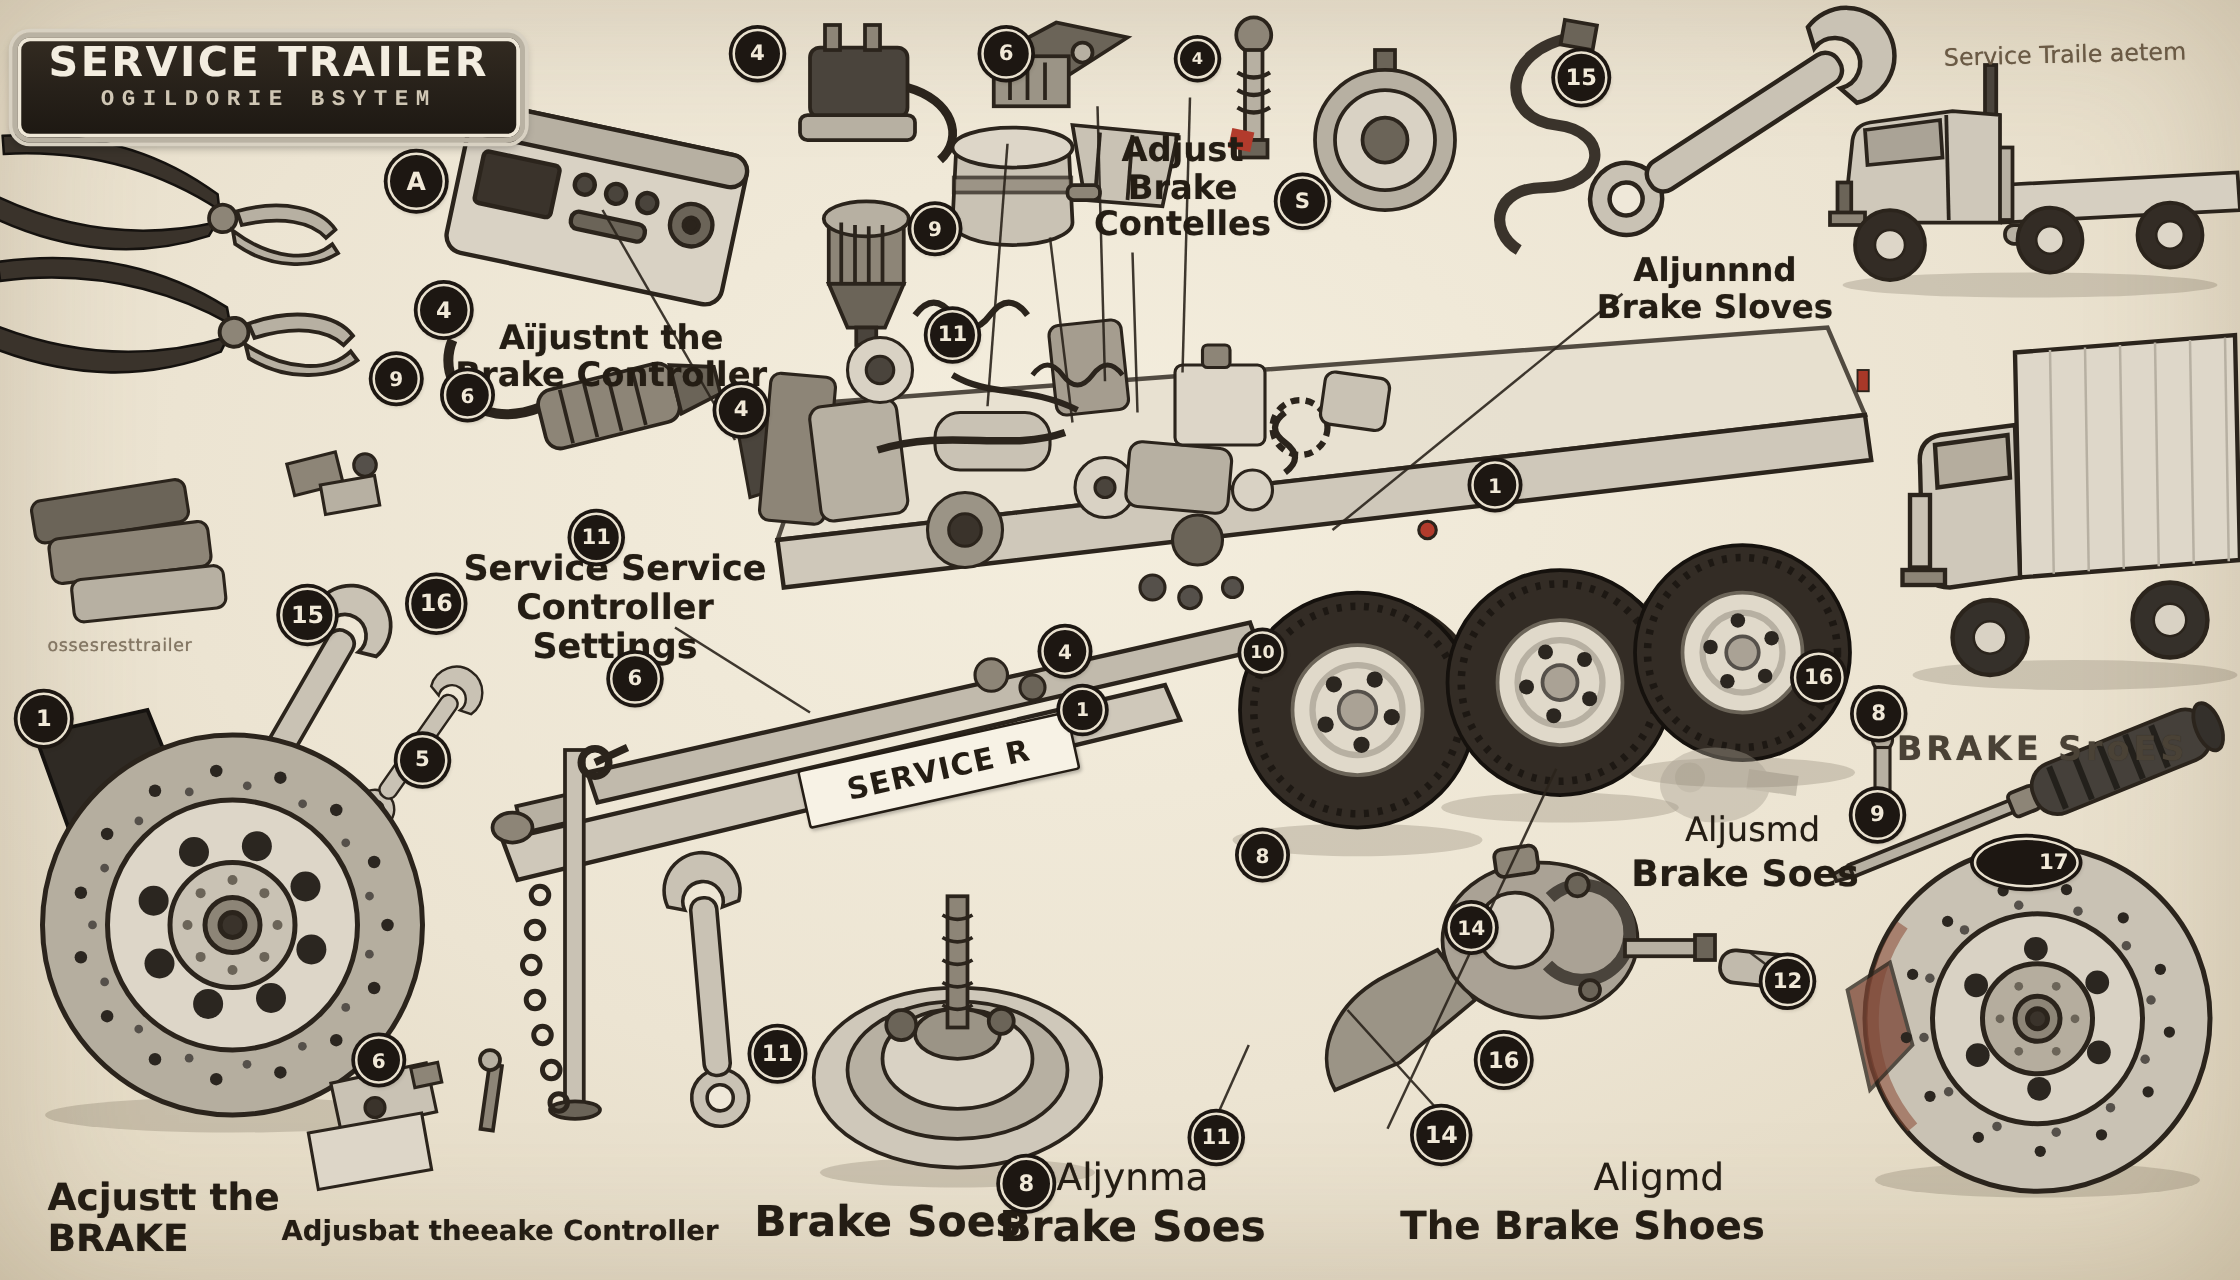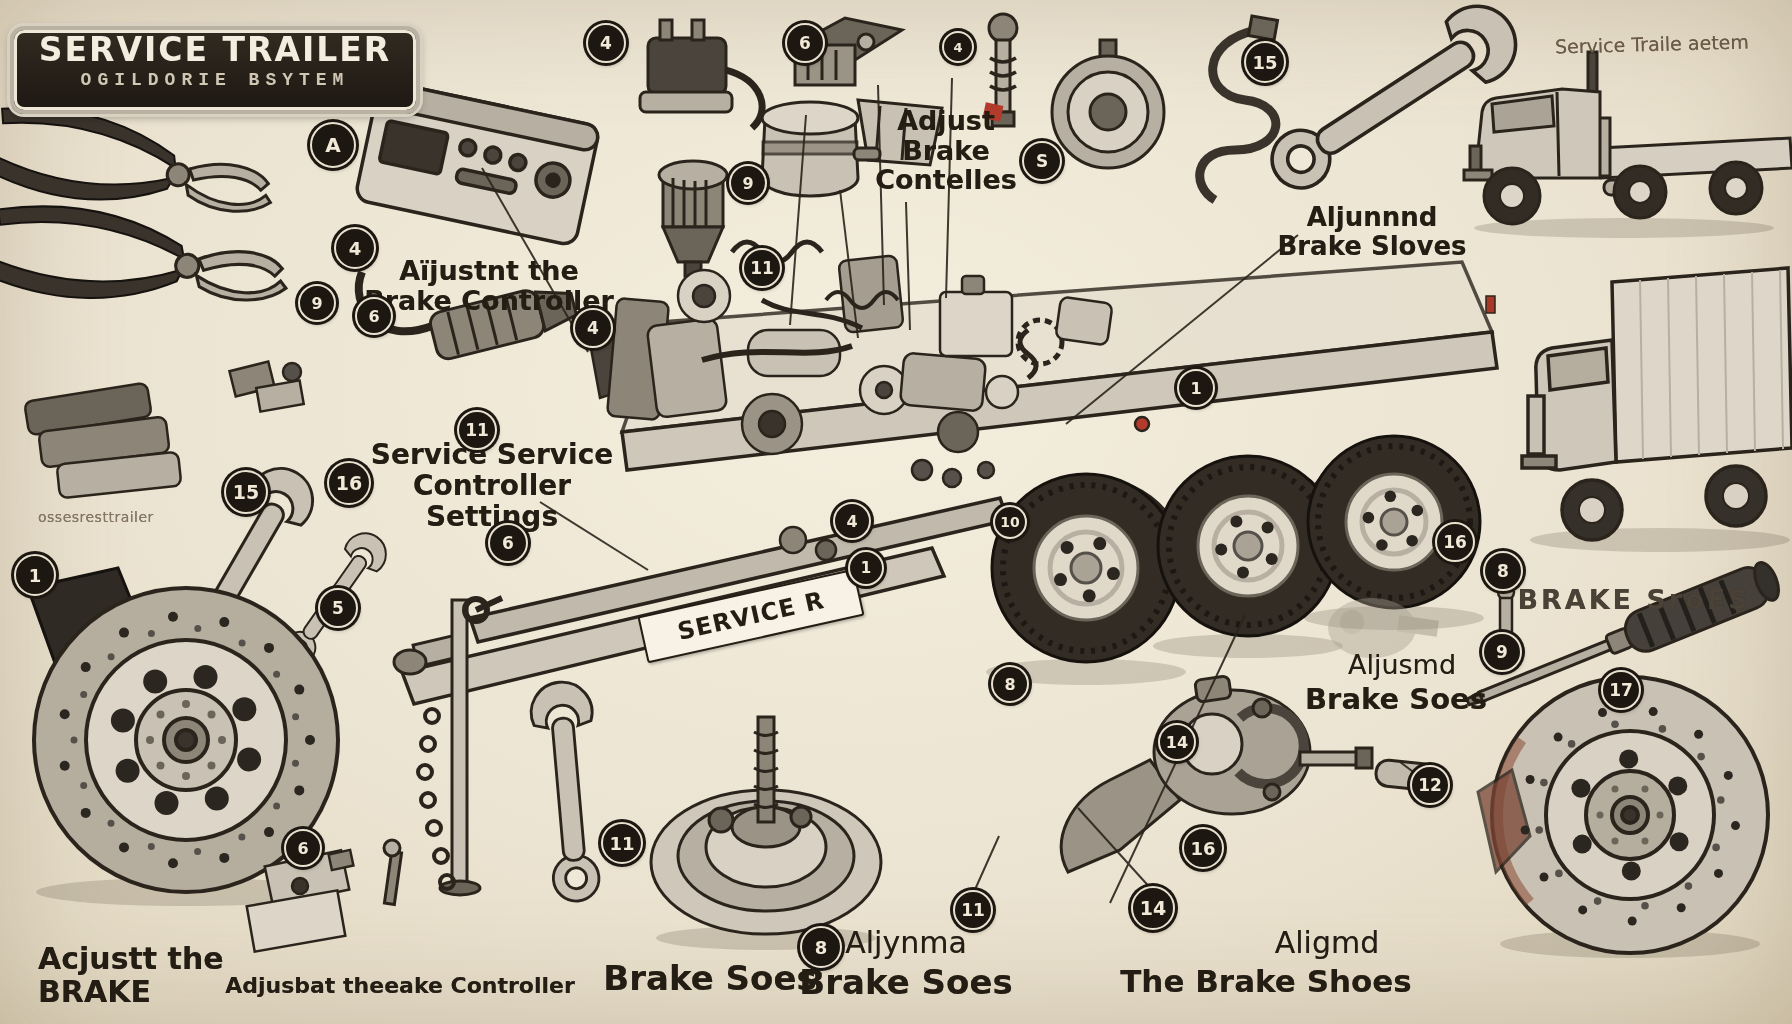--- a/index.html
+++ b/index.html
@@ -569,21 +569,21 @@
       <div class="badge" style="left: 762px; top: 268px; width: 36px; height: 36px; font-size: 17px;">11</div>
       <div class="badge" style="left: 1042px; top: 161px; width: 36px; height: 36px; font-size: 17px;">S</div>
       <div class="badge" style="left: 1265px; top: 62px; width: 38px; height: 38px; font-size: 18px;">15</div>
       <div class="badge" style="left: 1196px; top: 388px; width: 34px; height: 34px; font-size: 16px;">1</div>
       <div class="badge" style="left: 1010px; top: 522px; width: 30px; height: 30px; font-size: 14px;">10</div>
       <div class="badge" style="left: 852px; top: 521px; width: 34px; height: 34px; font-size: 16px;">4</div>
       <div class="badge" style="left: 866px; top: 568px; width: 32px; height: 32px; font-size: 15px;">1</div>
       <div class="badge" style="left: 1455px; top: 542px; width: 36px; height: 36px; font-size: 17px;">16</div>
       <div class="badge" style="left: 1503px; top: 571px; width: 36px; height: 36px; font-size: 17px;">8</div>
       <div class="badge" style="left: 1502px; top: 652px; width: 36px; height: 36px; font-size: 17px;">9</div>
-      <div class="badge" style="left: 1621px; top: 690px; width: 36px; height: 36px; font-size: 17px;">17</div>
+      <div class="badge" style="left: 1621px; top: 690px; width: 36px; height: 36px; font-size: 17px; padding-left: 44px;">17</div>
       <div class="badge" style="left: 1010px; top: 684px; width: 34px; height: 34px; font-size: 16px;">8</div>
       <div class="badge" style="left: 1177px; top: 742px; width: 34px; height: 34px; font-size: 16px;">14</div>
       <div class="badge" style="left: 622px; top: 843px; width: 38px; height: 38px; font-size: 18px;">11</div>
       <div class="badge" style="left: 1203px; top: 848px; width: 38px; height: 38px; font-size: 18px;">16</div>
       <div class="badge" style="left: 973px; top: 910px; width: 36px; height: 36px; font-size: 17px;">11</div>
       <div class="badge" style="left: 1153px; top: 908px; width: 40px; height: 40px; font-size: 19px;">14</div>
       <div class="badge" style="left: 821px; top: 947px; width: 38px; height: 38px; font-size: 18px;">8</div>
       <div class="badge" style="left: 1430px; top: 785px; width: 36px; height: 36px; font-size: 17px;">12</div>
       <div class="badge" style="left: 303px; top: 848px; width: 34px; height: 34px; font-size: 16px;">6</div>
     </div>

